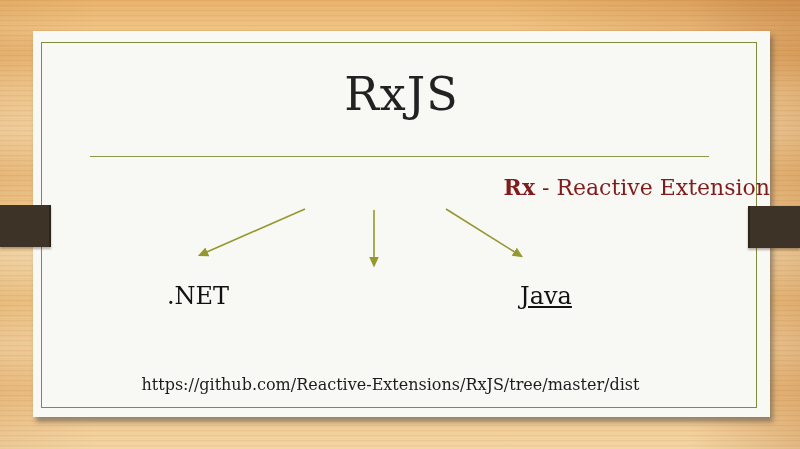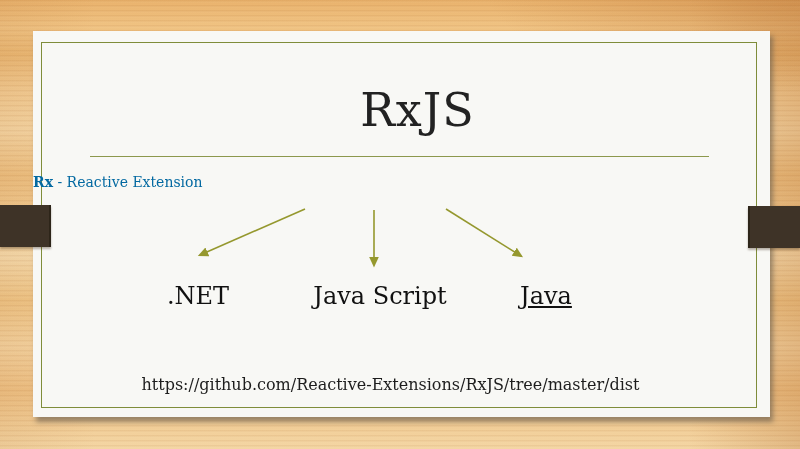--- a/index.html
+++ b/index.html
@@ -52,31 +52,31 @@
     background:var(--slide-bg);
     box-shadow:3px 5px 5px rgba(108,95,78,0.65);
     z-index:2;
   }
   .slide-border{
     position:absolute;left:8px;top:11px;right:13px;bottom:9px;
     border:1px solid var(--accent-green);
     pointer-events:none;
   }
   .title{
-    position:absolute;top:36px;left:0;width:100%;margin:16px;
+    position:absolute;top:36px;left:0;width:100%;margin:0;
     text-align:center;font-size:46px;font-weight:normal;
     letter-spacing:1px;color:var(--text-dark);
   }
   .rule{
     position:absolute;top:125px;left:57px;width:619px;height:1px;
     background:var(--accent-green);opacity:0.9;
   }
   .subtitle{
     position:absolute;top:143px;left:0;width:100%;
-    text-align:left;font-size:14px;color:#0369a1;
+    text-align:right;font-size:22px;color:#7f1d1d;
   }
   .subtitle .term{font-weight:bold;}
   .arrows{
     position:absolute;left:0;top:0;width:737px;height:386px;
   }
   .node{
     position:absolute;top:251px;transform:translateX(-50%);
     font-size:24px;color:#111;white-space:nowrap;
   }
   .node-net{left:165px;}
@@ -111,18 +111,17 @@
         <marker id="ah" markerWidth="8" markerHeight="8" refX="5" refY="3" orient="auto">
           <path d="M0,0 L6.5,3 L0,6 z" style="fill:var(--arrow-olive,#95982e)"></path>
         </marker>
       </defs>
       <line x1="272" y1="178" x2="167" y2="224" marker-end="url(#ah)" style="stroke:var(--arrow-olive,#95982e);stroke-width:1.6"></line>
       <line x1="341" y1="179" x2="341" y2="234" marker-end="url(#ah)" style="stroke:var(--arrow-olive,#95982e);stroke-width:1.6"></line>
       <line x1="413" y1="178" x2="488" y2="225" marker-end="url(#ah)" style="stroke:var(--arrow-olive,#95982e);stroke-width:1.6"></line>
     </svg>
 
     <div class="node node-net">.NET</div>
-    <div class="node node-js">Java Script</div>
     <div class="node node-java">Java</div>
 
     <div class="link">https://github.com/Reactive-Extensions/RxJS/tree/master/dist</div>
   </div>
 </div>
 
 </body></html>

